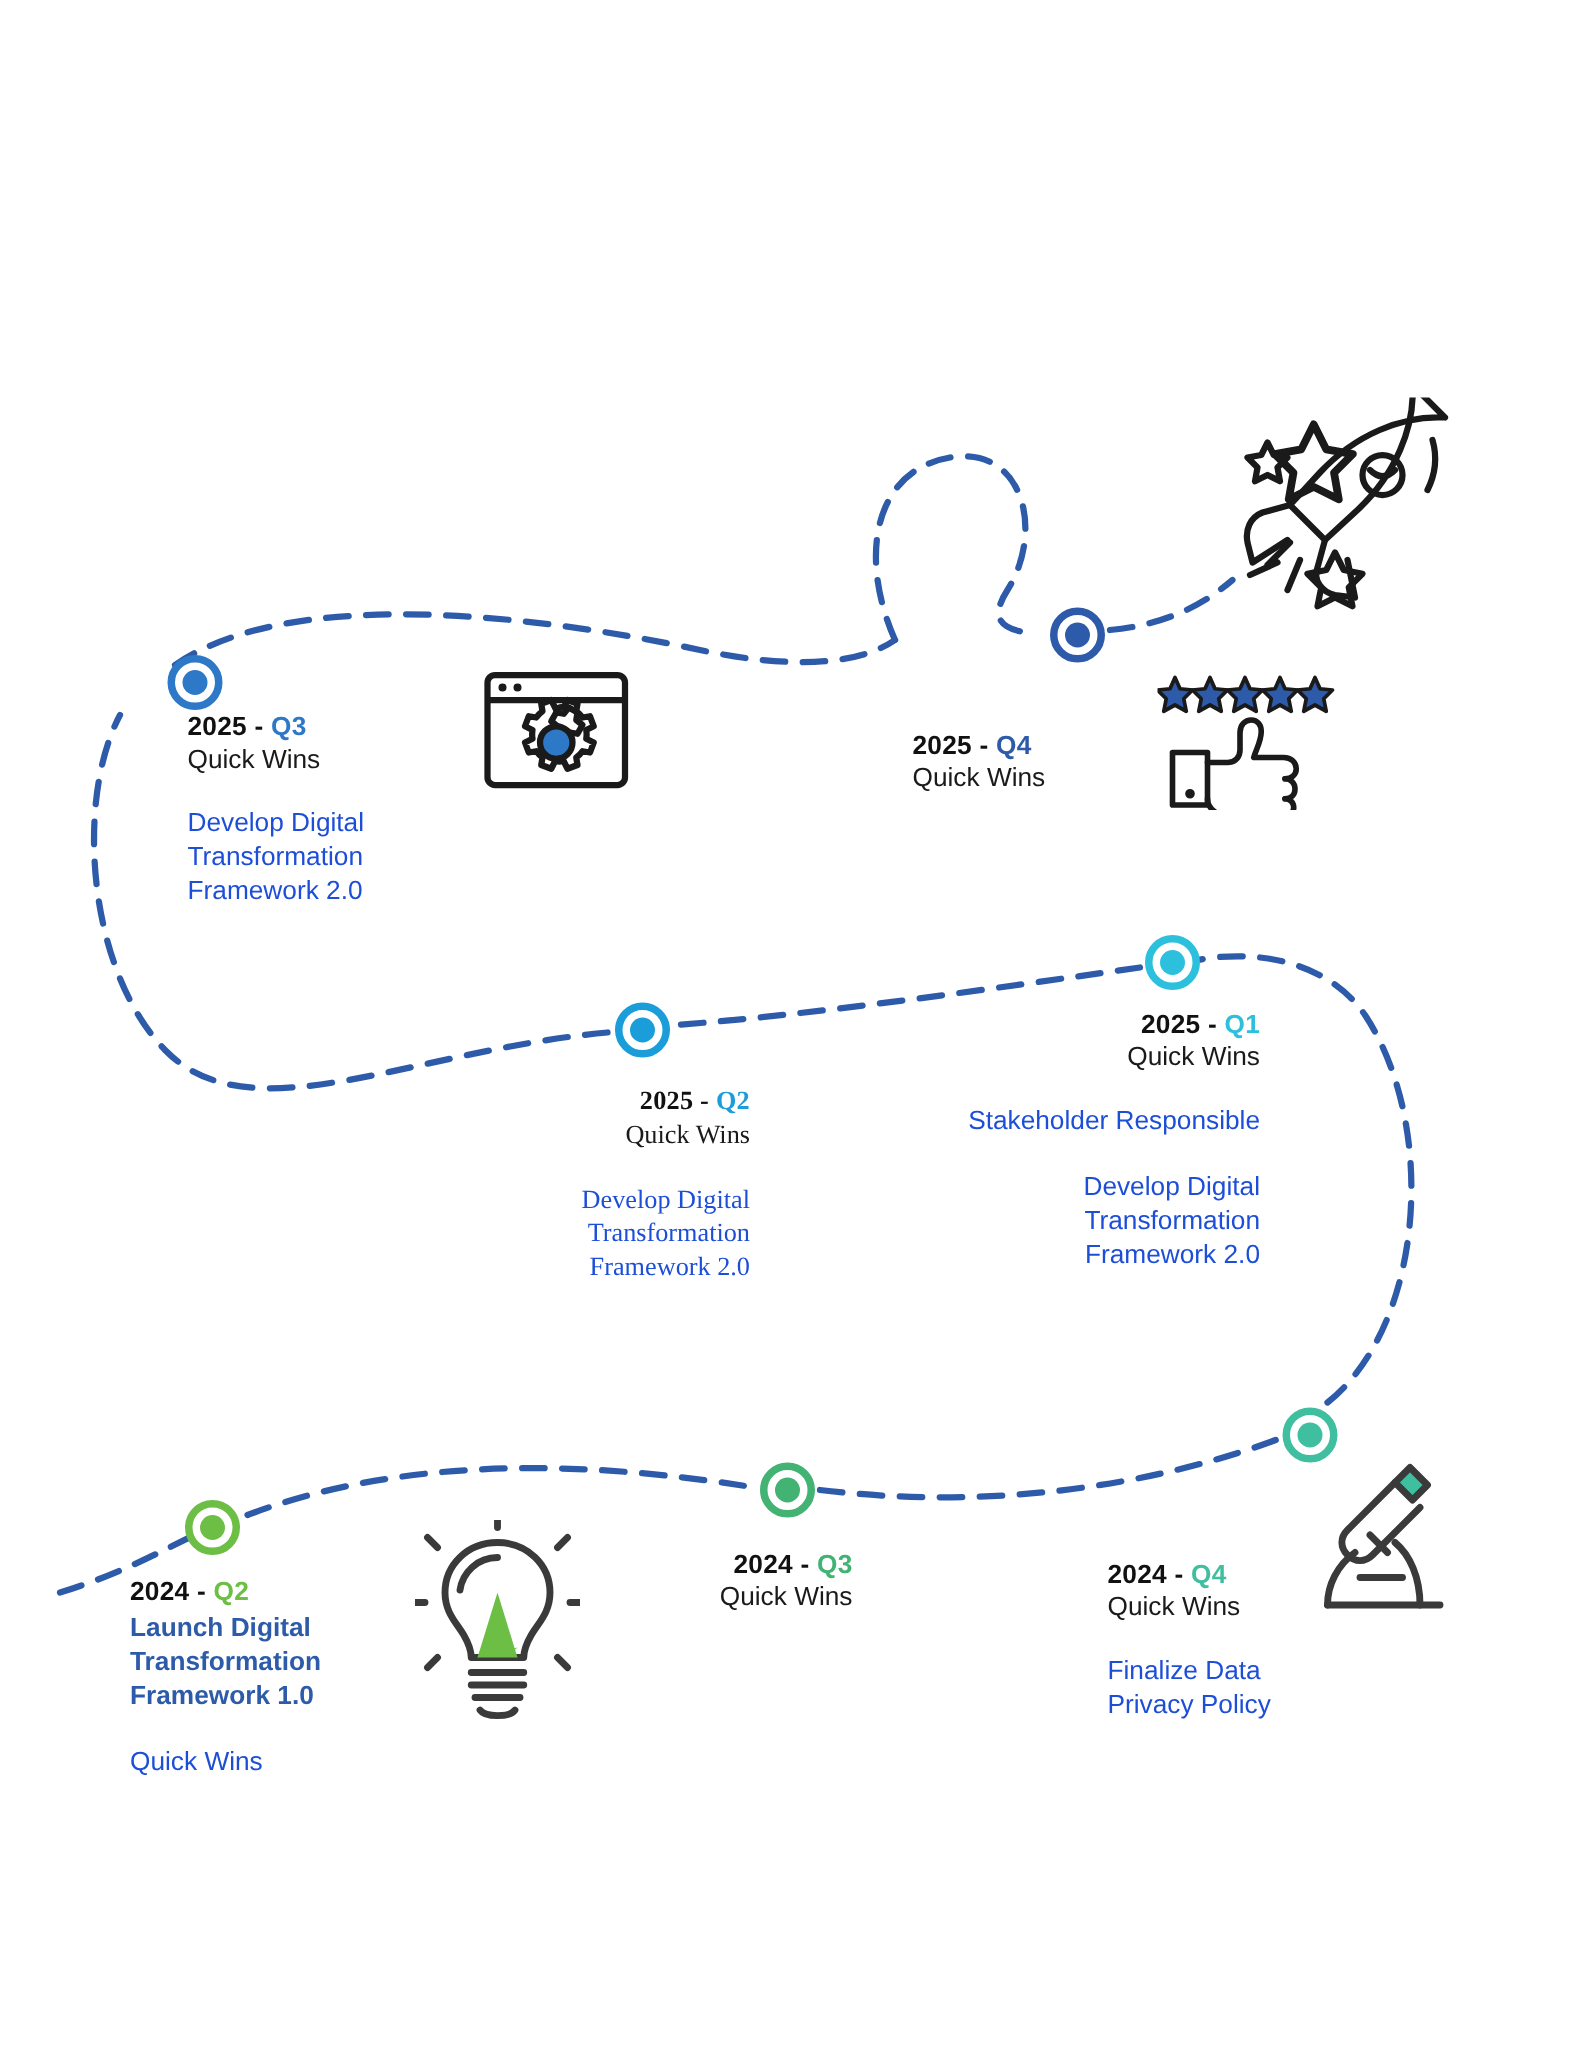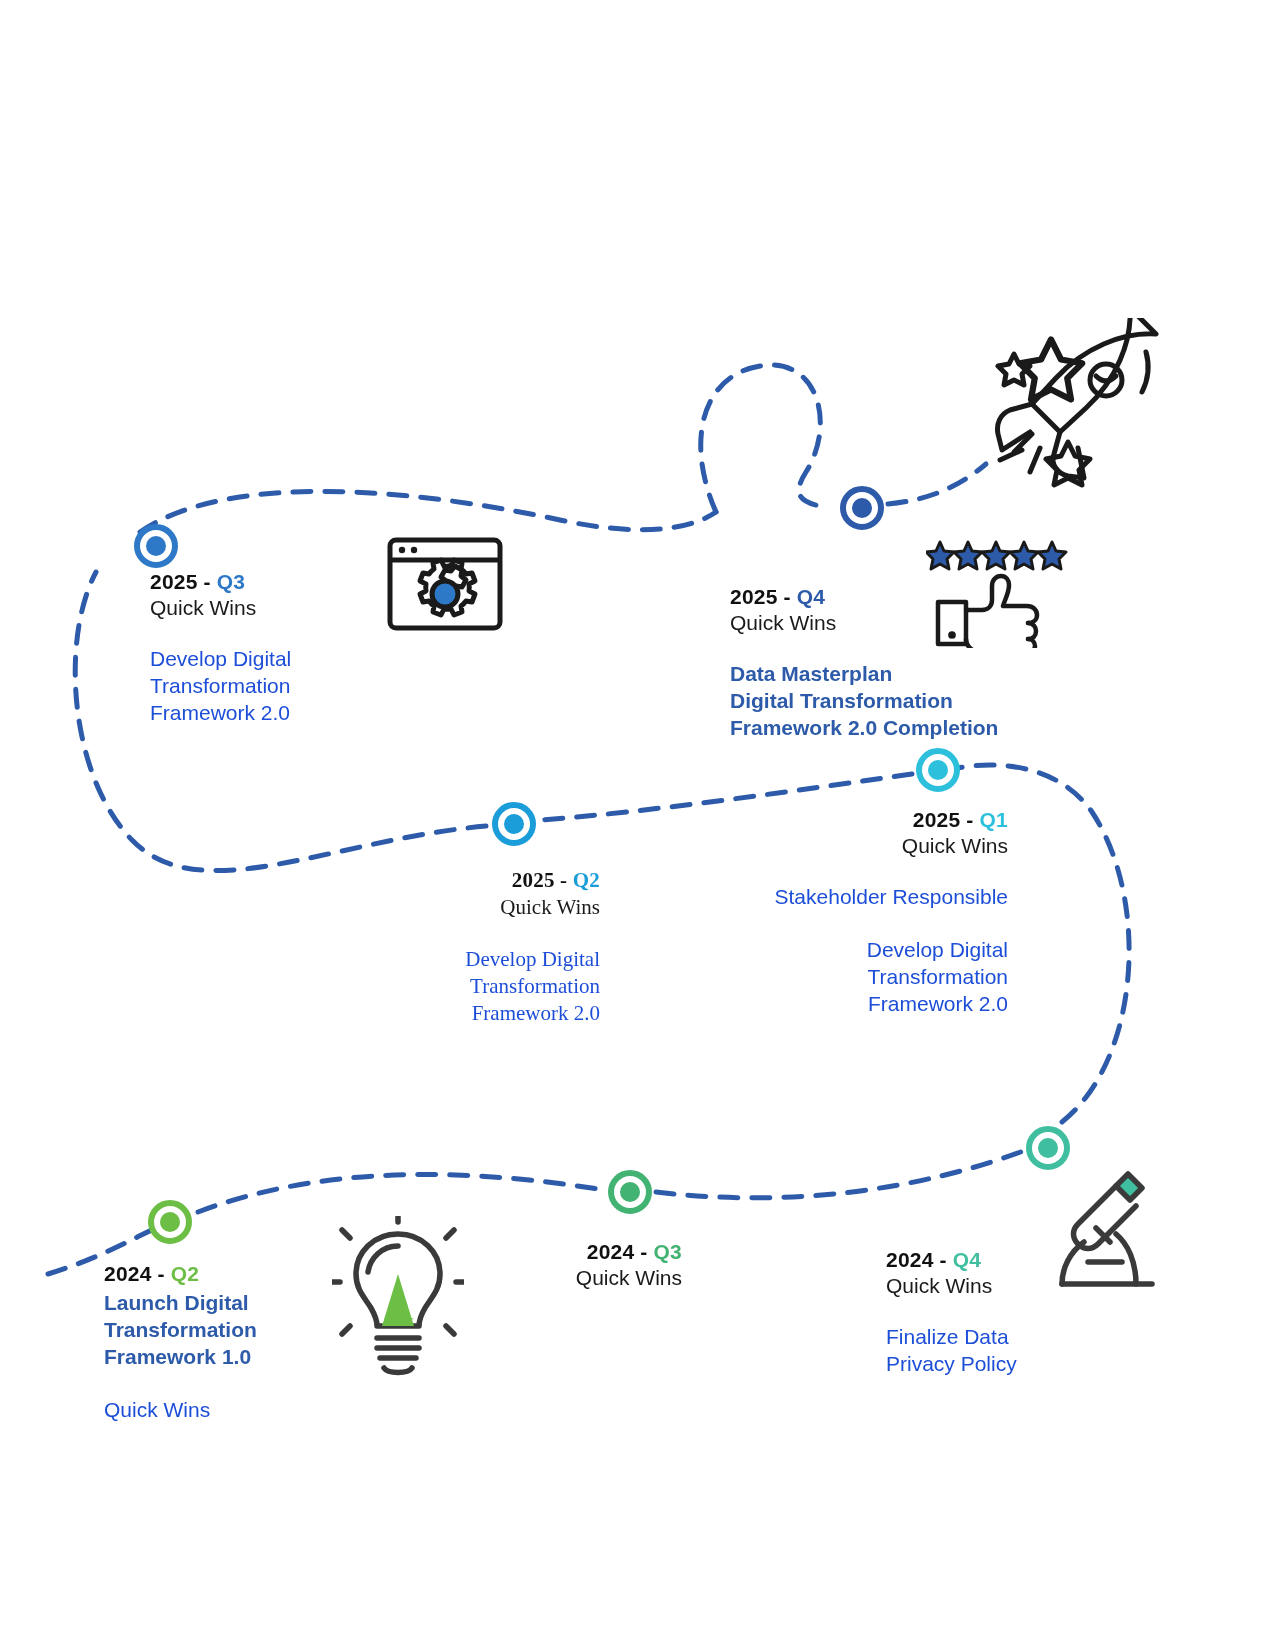--- a/index.html
+++ b/index.html
@@ -220,23 +220,20 @@
     <div class="ms-head"><span>2025 - </span><span class="q" style="color:#2D79C7;">Q3</span></div>
     <div class="ms-sub">Quick Wins</div>
     <div class="ms-body">Develop Digital
 Transformation
 Framework 2.0</div>
   </div>
 
   <div class="abs align-left" style="left:730px; top:546px; width:340px;margin-top:39px;">
     <div class="ms-head"><span>2025 - </span><span class="q" style="color:#2D5BA9;">Q4</span></div>
     <div class="ms-sub">Quick Wins</div>
-    <div class="ms-body highlight">Data Masterplan
-Digital Transformation
-Framework 2.0 Completion</div>
   </div>
 
   <div class="abs align-right" style="left:300px; top:868px; width:300px;font-family:Liberation Serif, serif;">
     <div class="ms-head"><span>2025 - </span><span class="q" style="color:#1B9DD9;">Q2</span></div>
     <div class="ms-sub">Quick Wins</div>
     <div class="ms-body">Develop Digital
 Transformation
 Framework 2.0</div>
   </div>
 

